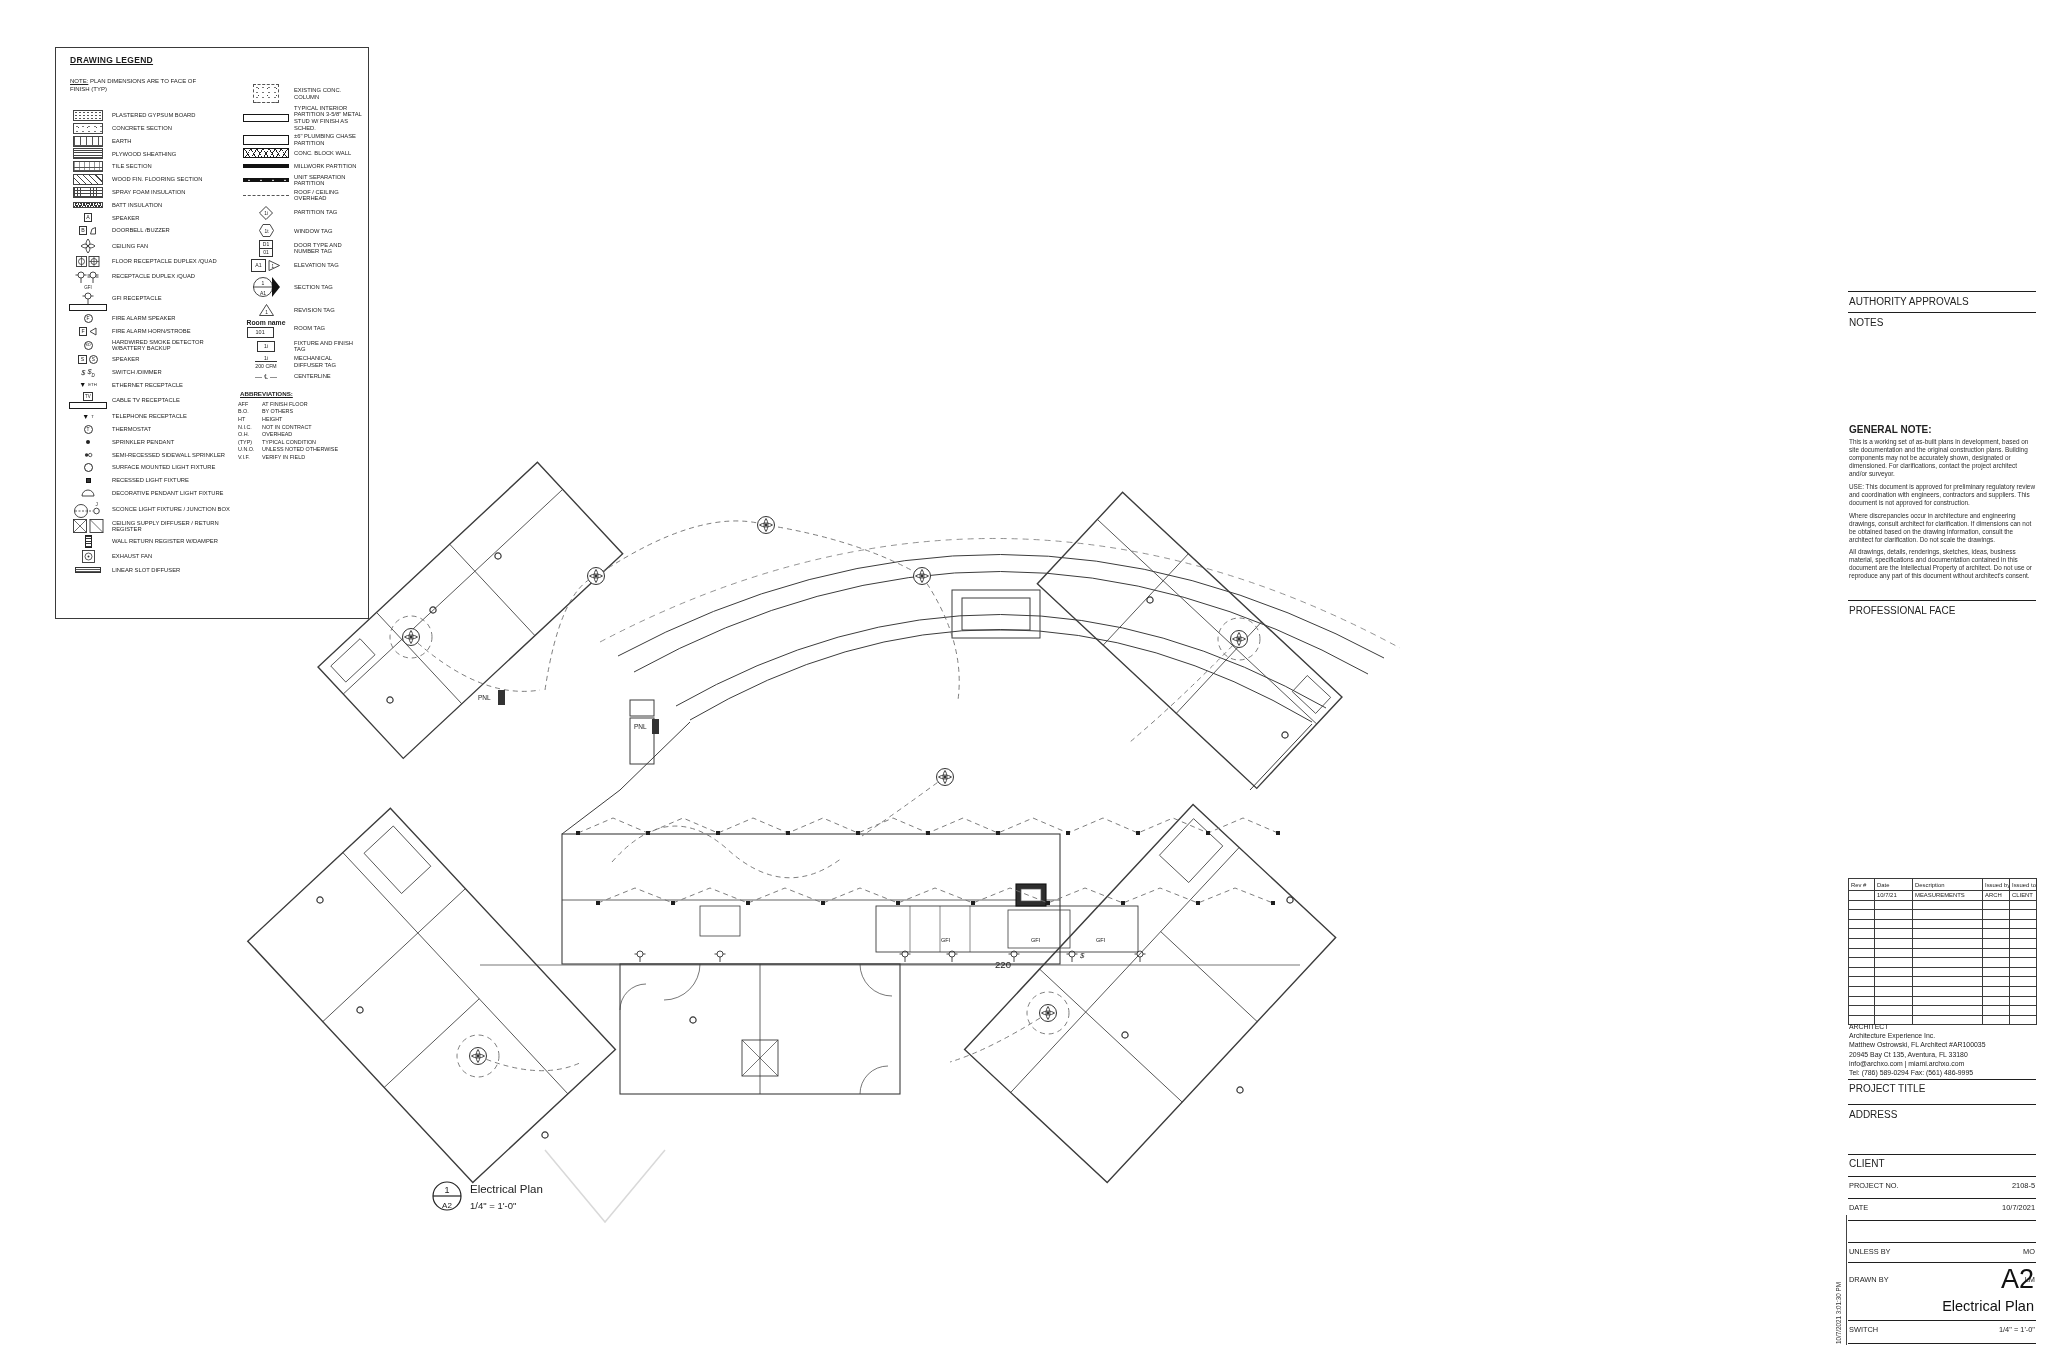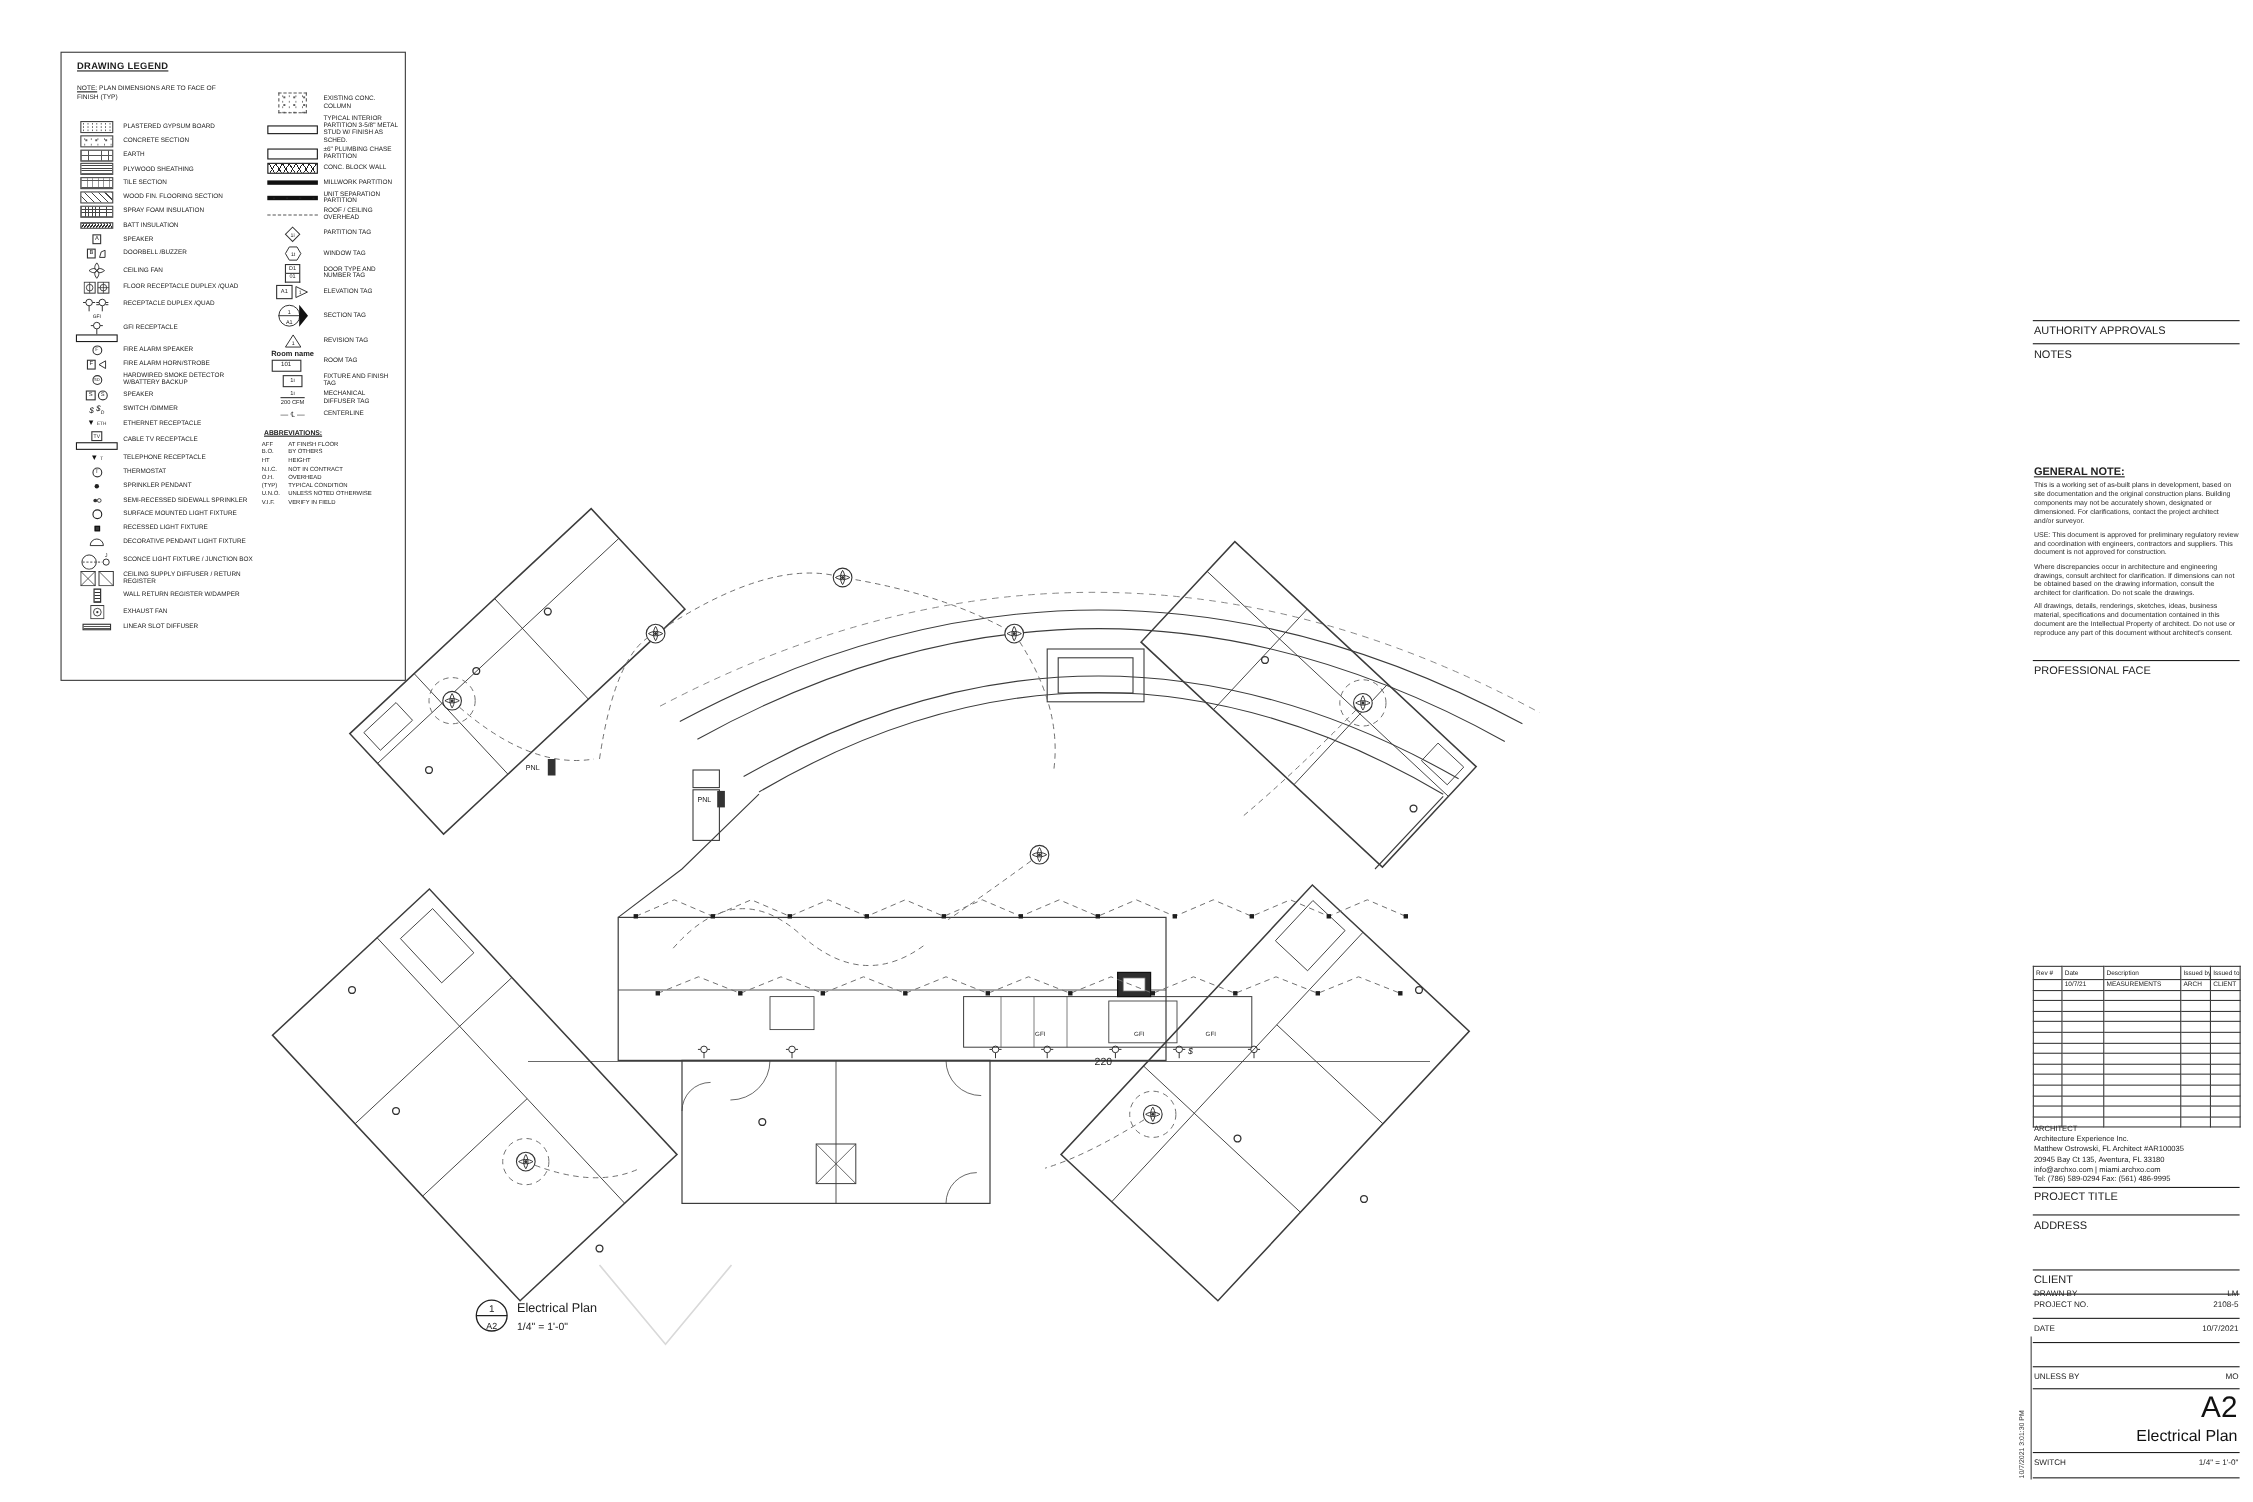--- a/index.html
+++ b/index.html
@@ -67,21 +67,21 @@
   .abbr-title{font-size:6.2px;font-weight:bold;text-decoration:underline;margin:6px 0 4px 2px;}
   .abbrrow{display:flex;margin-bottom:1.6px;}
   .abbr-a{width:24px;font-size:5.4px;flex:none;}
   .abbr-m{font-size:5.4px;}
 
   
   .tb{position:absolute;left:1848px;top:0;width:188px;height:1365px;}
   .tbrule{position:absolute;left:0;width:188px;border-top:1.5px solid #1f1f1f;}
   .tb-label{position:absolute;left:1px;font-size:10px;color:#222;}
   .tb-par{position:absolute;left:1px;width:186px;font-size:6.4px;line-height:8.1px;color:#2e2e2e;}
-  .tb-gn{font-weight:bold;text-decoration:underline;}
+  .tb-gn{font-weight:bold;}
   .revtable{position:absolute;left:0;top:878px;width:188px;border-collapse:collapse;table-layout:fixed;}
   .revtable th,.revtable td{border:.8px solid #3b3b3b;font-size:5.9px;font-weight:normal;text-align:left;padding:0 2px;height:8.6px;overflow:hidden;white-space:nowrap;color:#222;}
   .revtable th{height:11px;}
   .tb-arch{position:absolute;left:1px;top:1022px;width:186px;}
   .tb-arch div{font-size:6.9px;line-height:9.2px;color:#222;}
   .tbrow{position:absolute;left:1px;width:186px;display:flex;justify-content:space-between;font-size:7.4px;color:#222;}
   .sheetnum{position:absolute;right:2px;top:1264px;font-size:27px;color:#111;}
   .sheettitle{position:absolute;right:2px;top:1298px;font-size:14.5px;color:#111;}
   .stamp{position:absolute;left:1835px;top:1344px;transform:rotate(-90deg);transform-origin:0 0;font-size:6.3px;color:#333;white-space:nowrap;}
   .vline{position:absolute;left:1846px;top:1215px;height:130px;border-left:.9px solid #444;}
@@ -869,21 +869,21 @@
   <div class="tbrow" style="top:1181px;">
       <span>PROJECT NO.</span>
       <span>2108-5</span>
     </div>
   <div class="tbrule" style="top:1198px;"></div>
   <div class="tbrow" style="top:1203px;">
       <span>DATE</span>
       <span>10/7/2021</span>
     </div>
   <div class="tbrule" style="top:1220px;"></div>
-  <div class="tbrow" style="top:1171px;justify-content:space-between;">
+  <div class="tbrow" style="top:1275px;justify-content:space-between;">
       <span>DRAWN BY</span>
       <span>LM</span>
     </div>
   <div class="tbrule" style="top:1242px;"></div>
   <div class="tbrow" style="top:1247px;">
       <span>UNLESS BY</span>
       <span>MO</span>
     </div>
   <div class="tbrule" style="top:1262px;"></div>
   <div class="sheetnum">A2</div>

